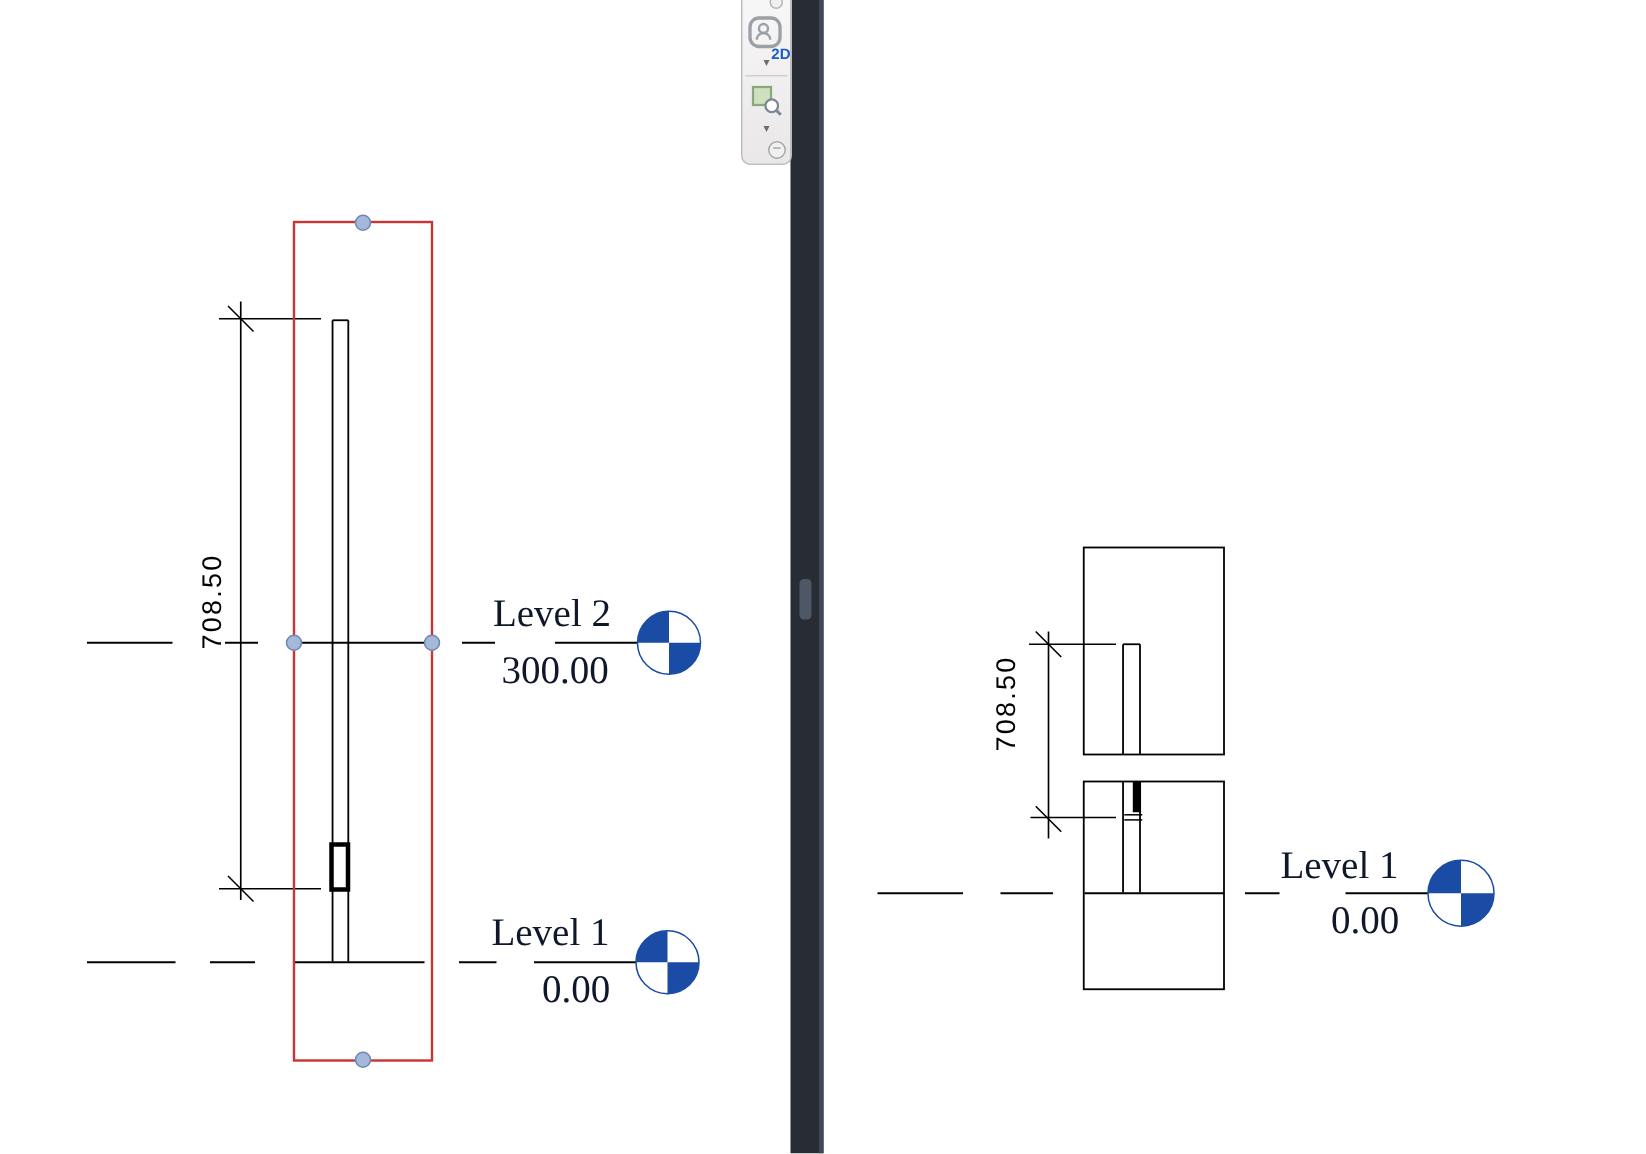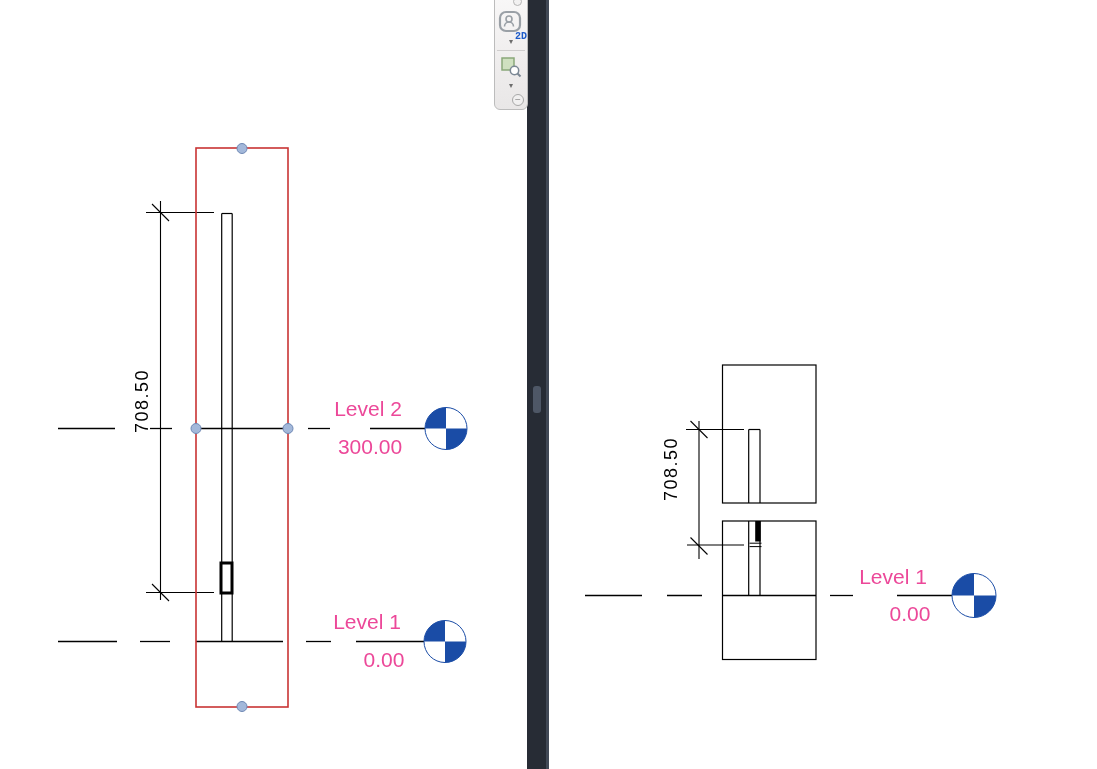--- a/index.html
+++ b/index.html
@@ -15,36 +15,36 @@
   .dim line   { stroke:#000; stroke-width:1.1; }
   .box        { fill:none; stroke:#000; stroke-width:1.2; }
   .crop-rect  { fill:none; stroke:#c93434; stroke-width:1.6; }
   .grip       { fill:#a3b8da; stroke:#6e88b4; stroke-width:1; }
   .head-circ  { fill:#fff; stroke:#1a4ca6; stroke-width:1; }
   .head-quad  { fill:#1a4ca6; stroke:none; }
   .bold-bar   { fill:#000; }
   .thin       { stroke:#000; stroke-width:1; }
 
   
-  .lbl { position:absolute; white-space:nowrap; color:#ec4899; font-size:21px;
-         transform:translate(-50%,-50%); }
+  .lbl { position:absolute; white-space:nowrap; color:#0f172a; font-size:26px;
+         transform:translate(-50%,-50%);font-family:Liberation Serif, serif; }
   .dim-lbl { position:absolute; white-space:nowrap; color:#000; font-size:18px;
              letter-spacing:1.5px;
              transform:translate(-50%,-50%) rotate(-90deg); }
 
   
   .navbar { position:absolute; left:494px; top:-8px; width:34px; height:118px;
             background:linear-gradient(180deg,#f9f8f8 0%,#efeded 60%,#e9e7e7 100%);
             border:1px solid #bcbcbc; border-radius:6px;
             display:flex; flex-direction:column; align-items:center;
             padding-top:16px; z-index:5; }
   .nav-cut { position:absolute; top:4px; right:5px; width:9px; height:9px;
              border:1px solid #b5b5b5; border-radius:50%; background:#f2f1f1; }
   .nav-btn { background:transparent; border:0; padding:0; cursor:pointer;
-             position:relative; line-height:0;font-family:Liberation Mono, monospace; }
+             position:relative; line-height:0; }
   .badge-2d { position:absolute; right:-3px; bottom:-2px; color:#1d5bc8;
               font-size:10px; font-weight:bold; }
   .caret { color:#6d6d6d; font-size:8px; line-height:8px; margin:3px 0 2px;
            cursor:pointer; }
   .nav-sep { width:28px; height:1px; background:#cfcdcd; margin:2px 0 4px; }
   .collapse { margin-top:2px; align-self:flex-end; margin-right:3px;
               width:12px; height:12px; border:1px solid #a8a8a8; border-radius:50%;
               background:#f1f0f0; color:#8c8c8c; font-size:10px; line-height:10px;
               text-align:center; cursor:pointer; }
 

